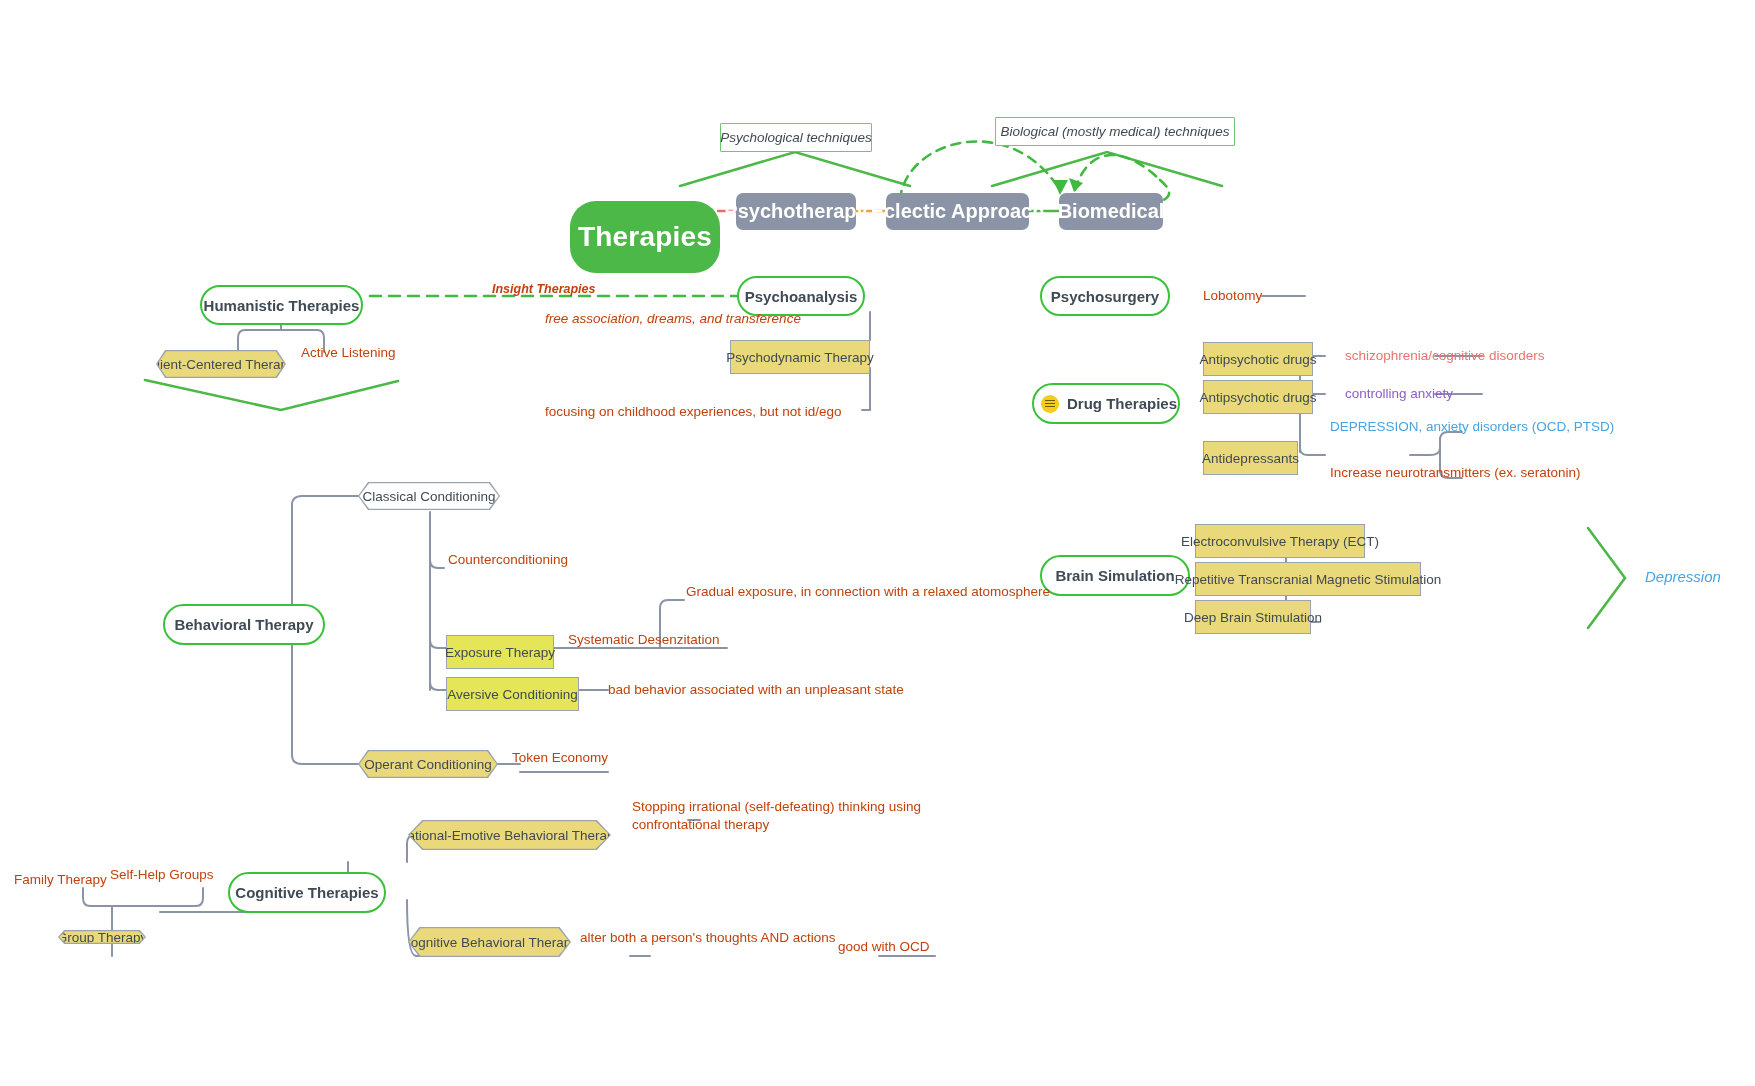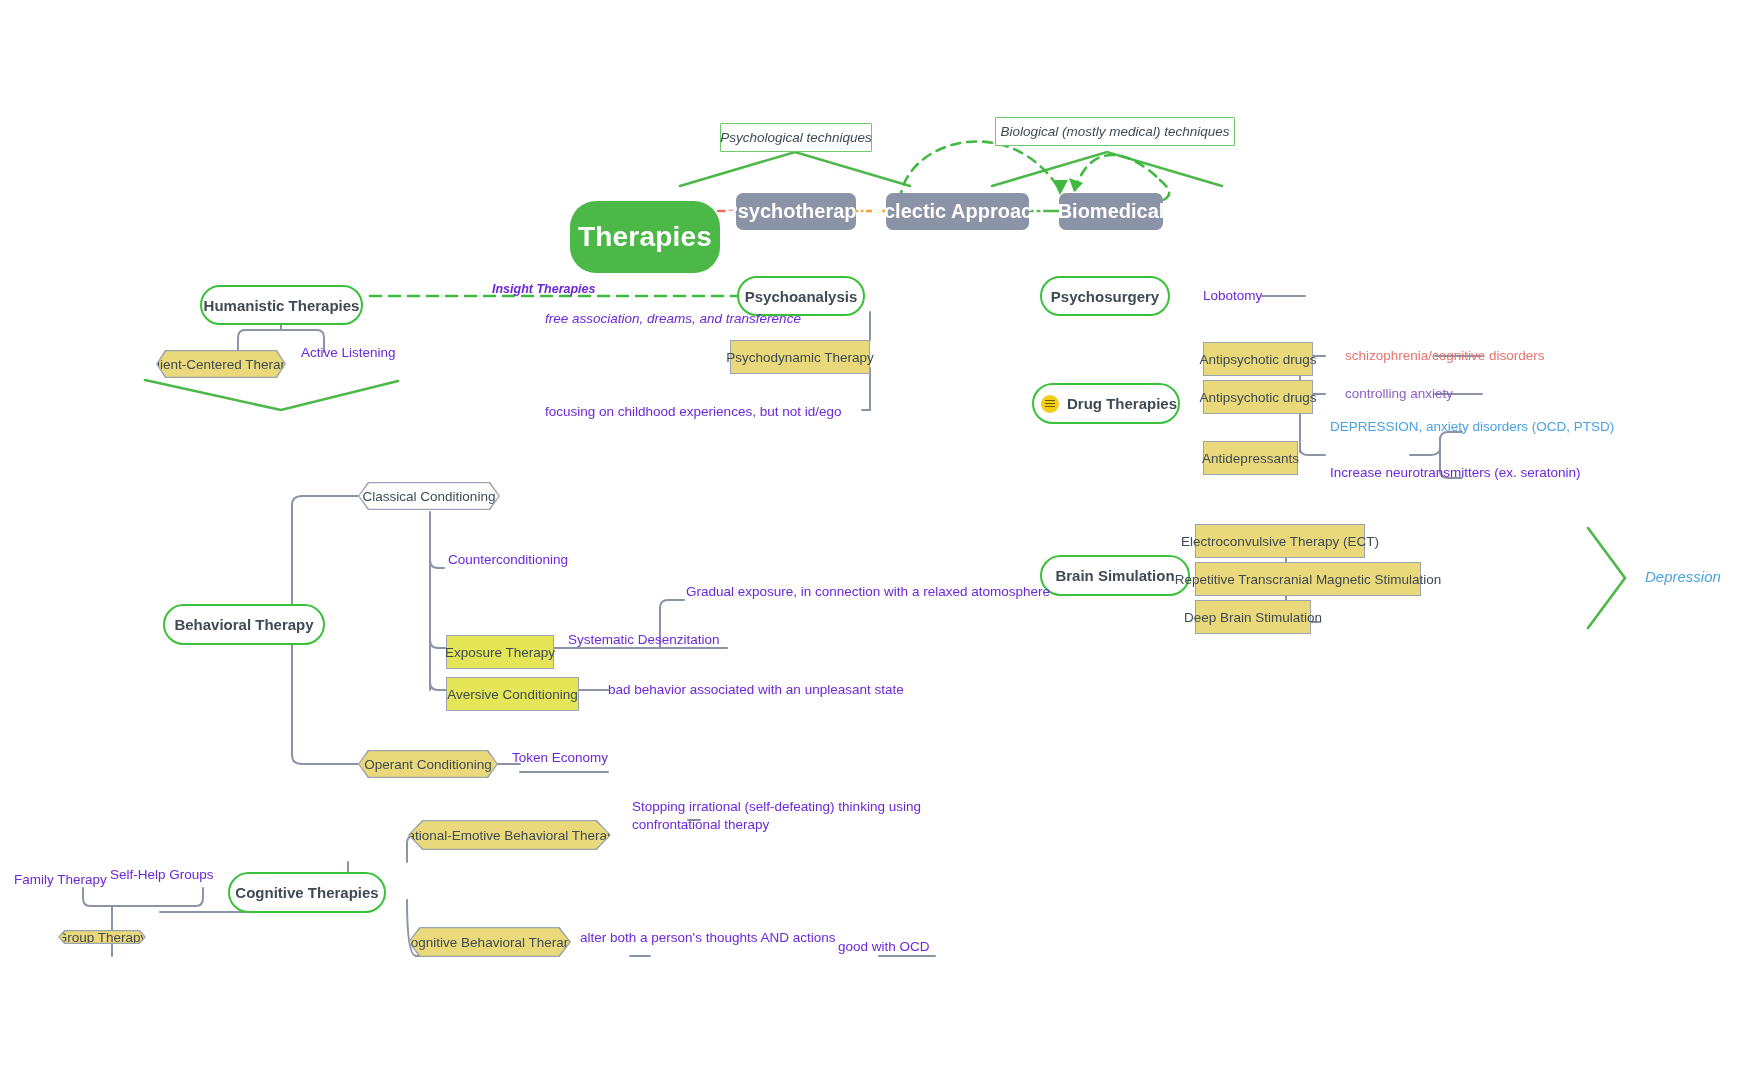--- a/index.html
+++ b/index.html
@@ -34,21 +34,21 @@
   .hexwrap .shadow{position:absolute;inset:0;background:#9aa3b0;
        clip-path:polygon(0% 50%, 7% 0%, 93% 0%, 100% 50%, 93% 100%, 7% 100%);}
   .hexwrap .face{position:absolute;left:1.3px;top:1.3px;right:1.3px;bottom:1.3px;
        background:#ead97a;
        clip-path:polygon(0% 50%, 7% 0%, 93% 0%, 100% 50%, 93% 100%, 7% 100%);
        display:flex;align-items:center;justify-content:center;font-size:13.5px;
        color:#3f4a54;white-space:nowrap;}
   .hexwrap.white .face{background:#ffffff;}
 
   
-  .lbl{position:absolute;font-size:13.5px;color:#6d28d9;white-space:nowrap;}
+  .lbl{position:absolute;font-size:13.5px;color:#c2410c;white-space:nowrap;}
   .lbl.it{font-style:italic;}
   .lbl.bi{font-style:italic;font-weight:bold;font-size:12.5px;}
   .lbl.wrap{white-space:normal;}
 
   .c-red{color:#e8736f;}
   .c-purple{color:#8b5fc4;}
   .c-blue{color:#4aa3e0;}
   .c-blueit{color:#4aa3e0;font-style:italic;font-size:15px;}
 
   .badge{width:18px;height:18px;border-radius:50%;background:#f5cc18;

